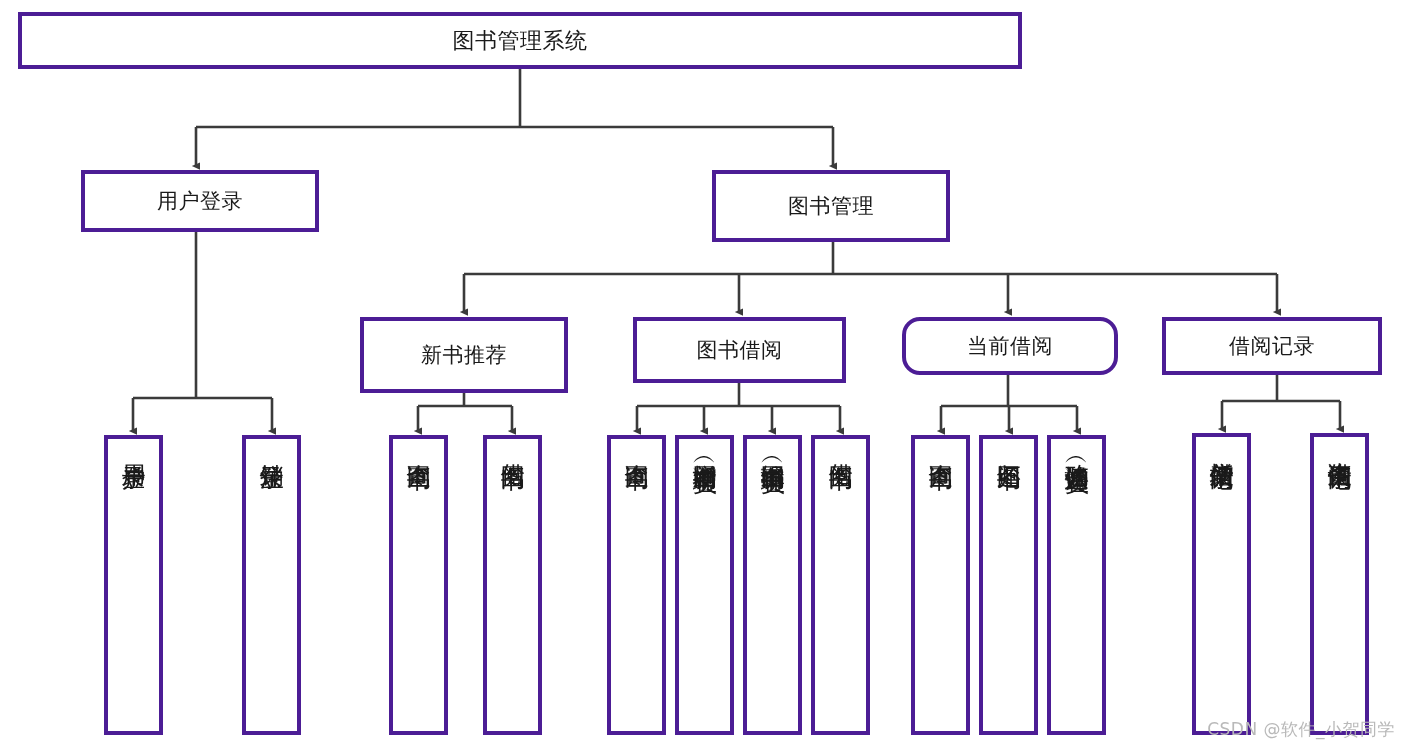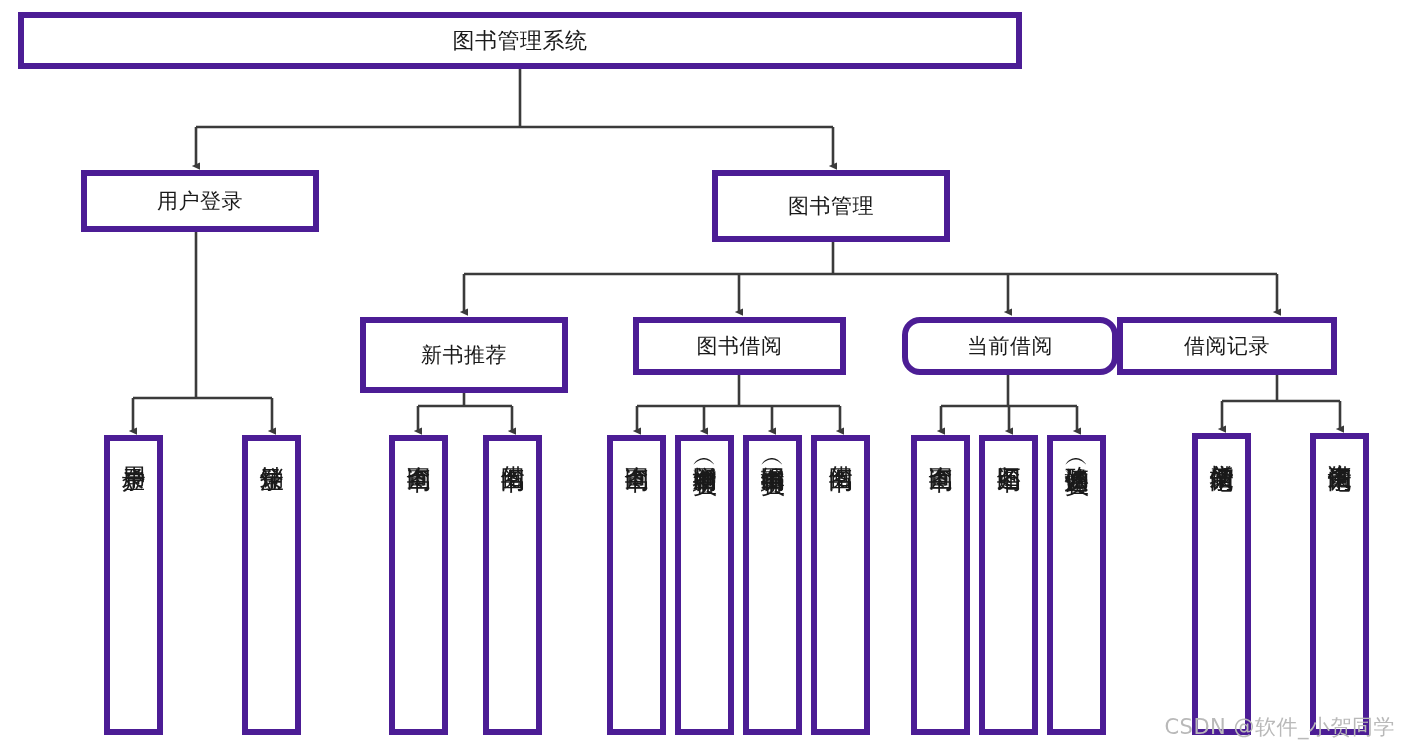--- a/index.html
+++ b/index.html
@@ -23,21 +23,21 @@
     left: 0;
     top: 0;
     width: 1405px;
     height: 747px;
     pointer-events: none;
   }
   .node {
     position: absolute;
     box-sizing: border-box;
     background: #ffffff;
-    border: 6px solid #4c1d95;
+    border: 4px solid #4c1d95;
     display: flex;
     align-items: center;
     justify-content: center;
     color: #1a1a1a;
   }
   .node .node-label {
     display: block;
     text-align: center;
     line-height: 1.08;
     letter-spacing: 0.5px;
@@ -61,21 +61,21 @@
     text-orientation: upright;
     font-size: 24px;
     line-height: 1.02;
     letter-spacing: 1px;
     white-space: nowrap;
   }
   #watermark {
     position: absolute;
     right: 10px;
     bottom: 6px;
-    font-size: 21px;
+    font-size: 17px;
     color: #b9b9b9;
     letter-spacing: 0.5px;
     white-space: nowrap;
     user-select: none;
   }
 </style>
 </head>
 <body>
 
 <div id="diagram-root">
@@ -139,29 +139,29 @@
   </div>
 
   <div class="node horizontal" style="left:712px; top:170px; width:238px; height:72px;">
     <span class="node-label">图书管理</span>
   </div>
 
   <div class="node horizontal" style="left:360px; top:317px; width:208px; height:76px;">
     <span class="node-label">新书推荐</span>
   </div>
 
-  <div class="node horizontal" style="left:633px; top:317px; width:213px; height:58px;">
+  <div class="node horizontal" style="left:633px; top:317px; width:213px; height:66px;">
     <span class="node-label">图书借阅</span>
   </div>
 
   <div class="node horizontal" style="left:902px; top:317px; width:216px; height:58px;border-radius:18px;">
     <span class="node-label">当前借阅</span>
   </div>
 
-  <div class="node horizontal" style="left:1117px; top:317px; width:220px; height:58px;justify-content:center;">
+  <div class="node horizontal" style="left:1162px; top:317px; width:220px; height:58px;justify-content:center;">
     <span class="node-label">借阅记录</span>
   </div>
 
   <div class="node vertical" style="left:104px; top:435px; width:59px; height:300px;">
     <span class="node-label">用户登录</span>
   </div>
 
   <div class="node vertical" style="left:242px; top:435px; width:59px; height:300px;">
     <span class="node-label">注销登录</span>
   </div>

